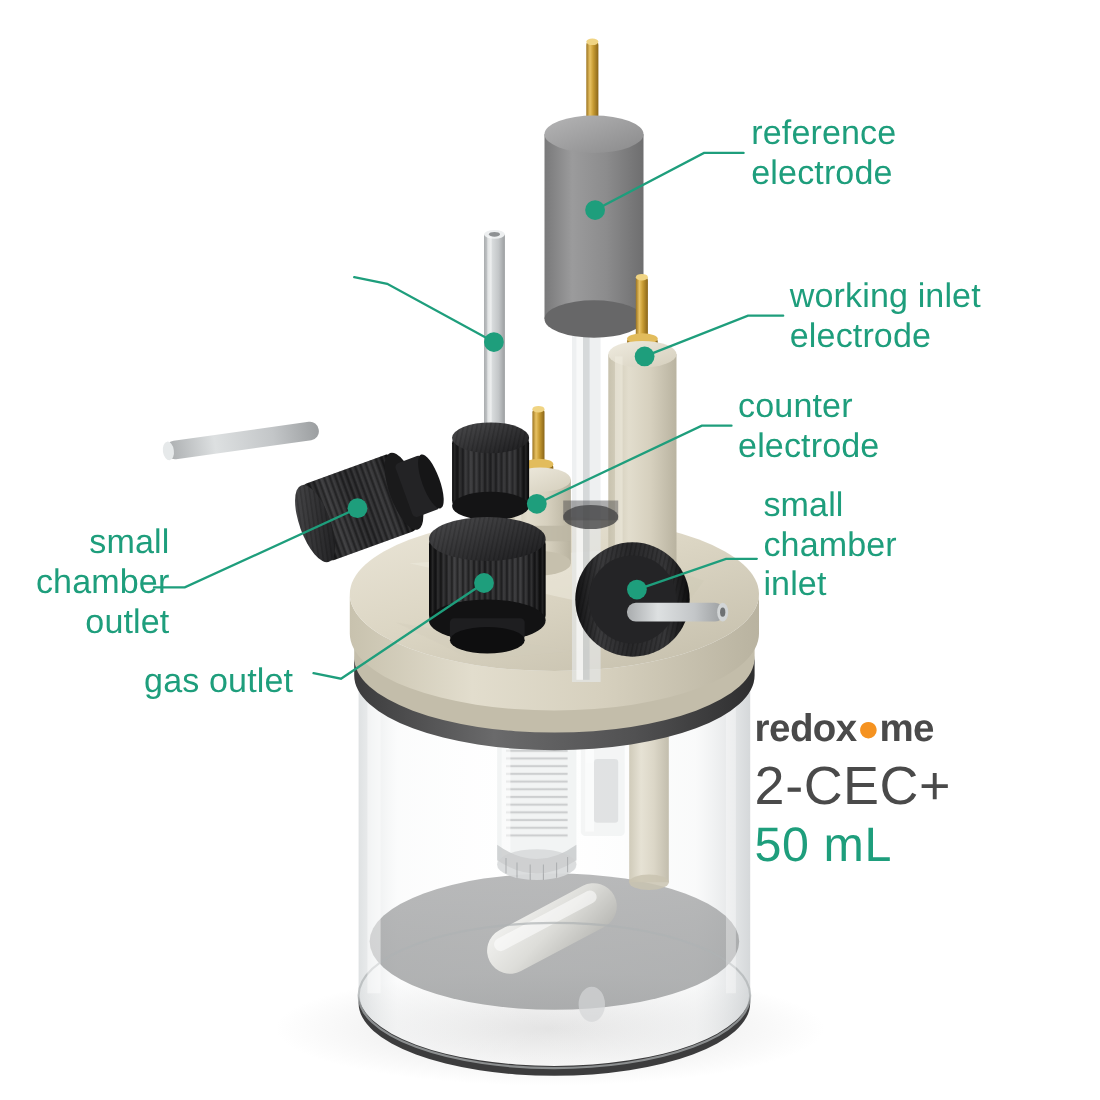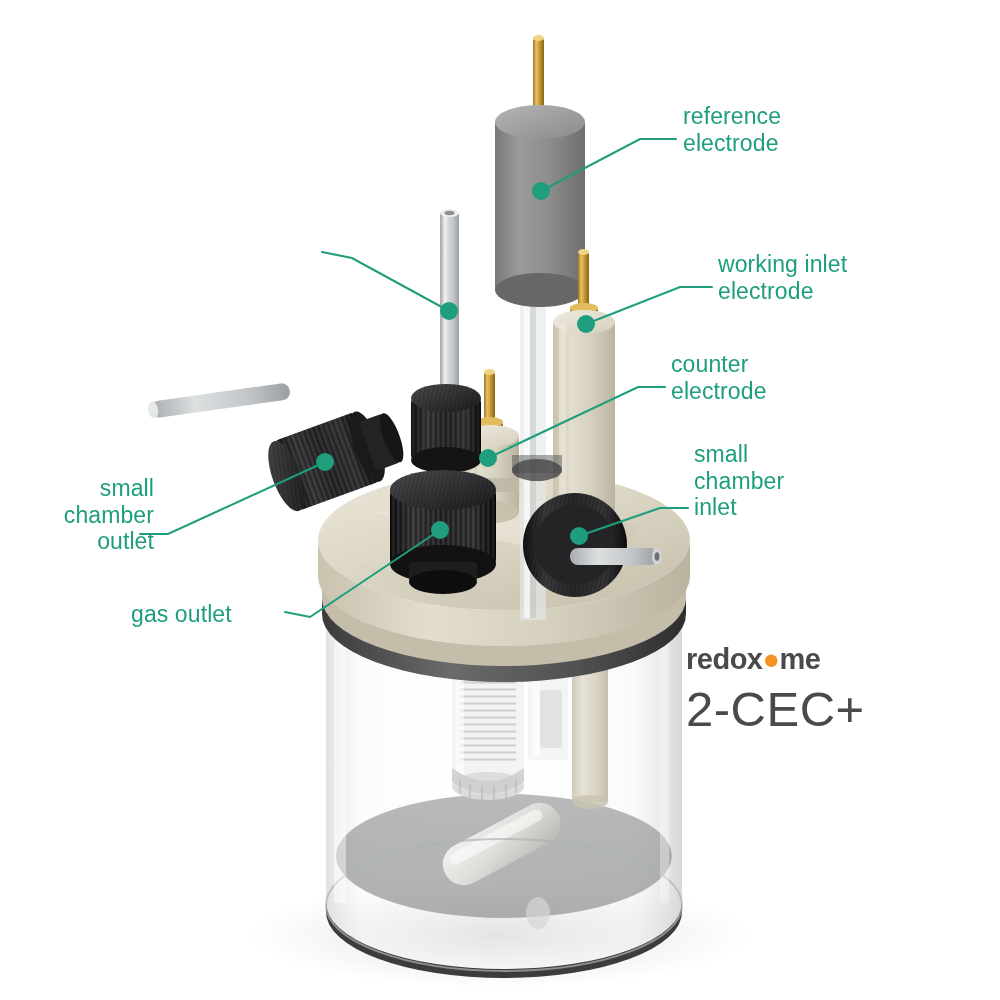--- a/index.html
+++ b/index.html
@@ -13,41 +13,41 @@
   }
   #stage{position:absolute;inset:0;width:1000px;height:1000px;}
 
   
   #art{position:absolute;left:0;top:0;width:1000px;height:1000px;}
 
   
   .label{
     position:absolute;
     color:#1E9E7C;
-    font-size:23px;
+    font-size:31px;
     line-height:1.16;
     letter-spacing:.1px;
     white-space:pre-line;
     font-weight:400;
   }
   .label.r{text-align:right;}
   .label.l{text-align:left;}
 
   #lbl-reference      {left:683px; top:103px;}
   #lbl-working        {left:718px; top:251px;}
   #lbl-counter        {left:671px; top:351px;}
   #lbl-smallinlet     {left:694px; top:441px;}
   #lbl-gasinlet       {left:168px; top:237px;}
   #lbl-smalloutlet    {right:846px; top:475px; text-align:right;}
   #lbl-gasoutlet      {left:131px; top:601px;}
 
   
   #brand{position:absolute;left:686px;top:645px;width:260px;}
   #brand-logo{
-    font-size:29px;font-weight:bold;color:#4A4A4A;
+    font-size:35px;font-weight:bold;color:#4A4A4A;
     letter-spacing:-0.5px;line-height:1;
     white-space:nowrap;
   }
   #brand-dot{color:#F59220;}
   #brand-model{
     font-size:49px;color:#4A4A4A;line-height:1.1;
     margin-top:9px;letter-spacing:.5px;
   }
   #brand-volume{
     font-size:44px;color:#1E9E7C;line-height:1.1;
@@ -370,15 +370,16 @@
 chamber
 inlet</div>
   <div class="label r" id="lbl-smalloutlet">small
 chamber
 outlet</div>
   <div class="label l" id="lbl-gasoutlet">gas outlet</div>
 
   <div id="brand">
     <div id="brand-logo"><span>redox</span><span id="brand-dot">●</span><span>me</span></div>
     <div id="brand-model">2-CEC+</div>
+    <div id="brand-volume">50 mL</div>
   </div>
 
 </div>
 
 </body></html>

